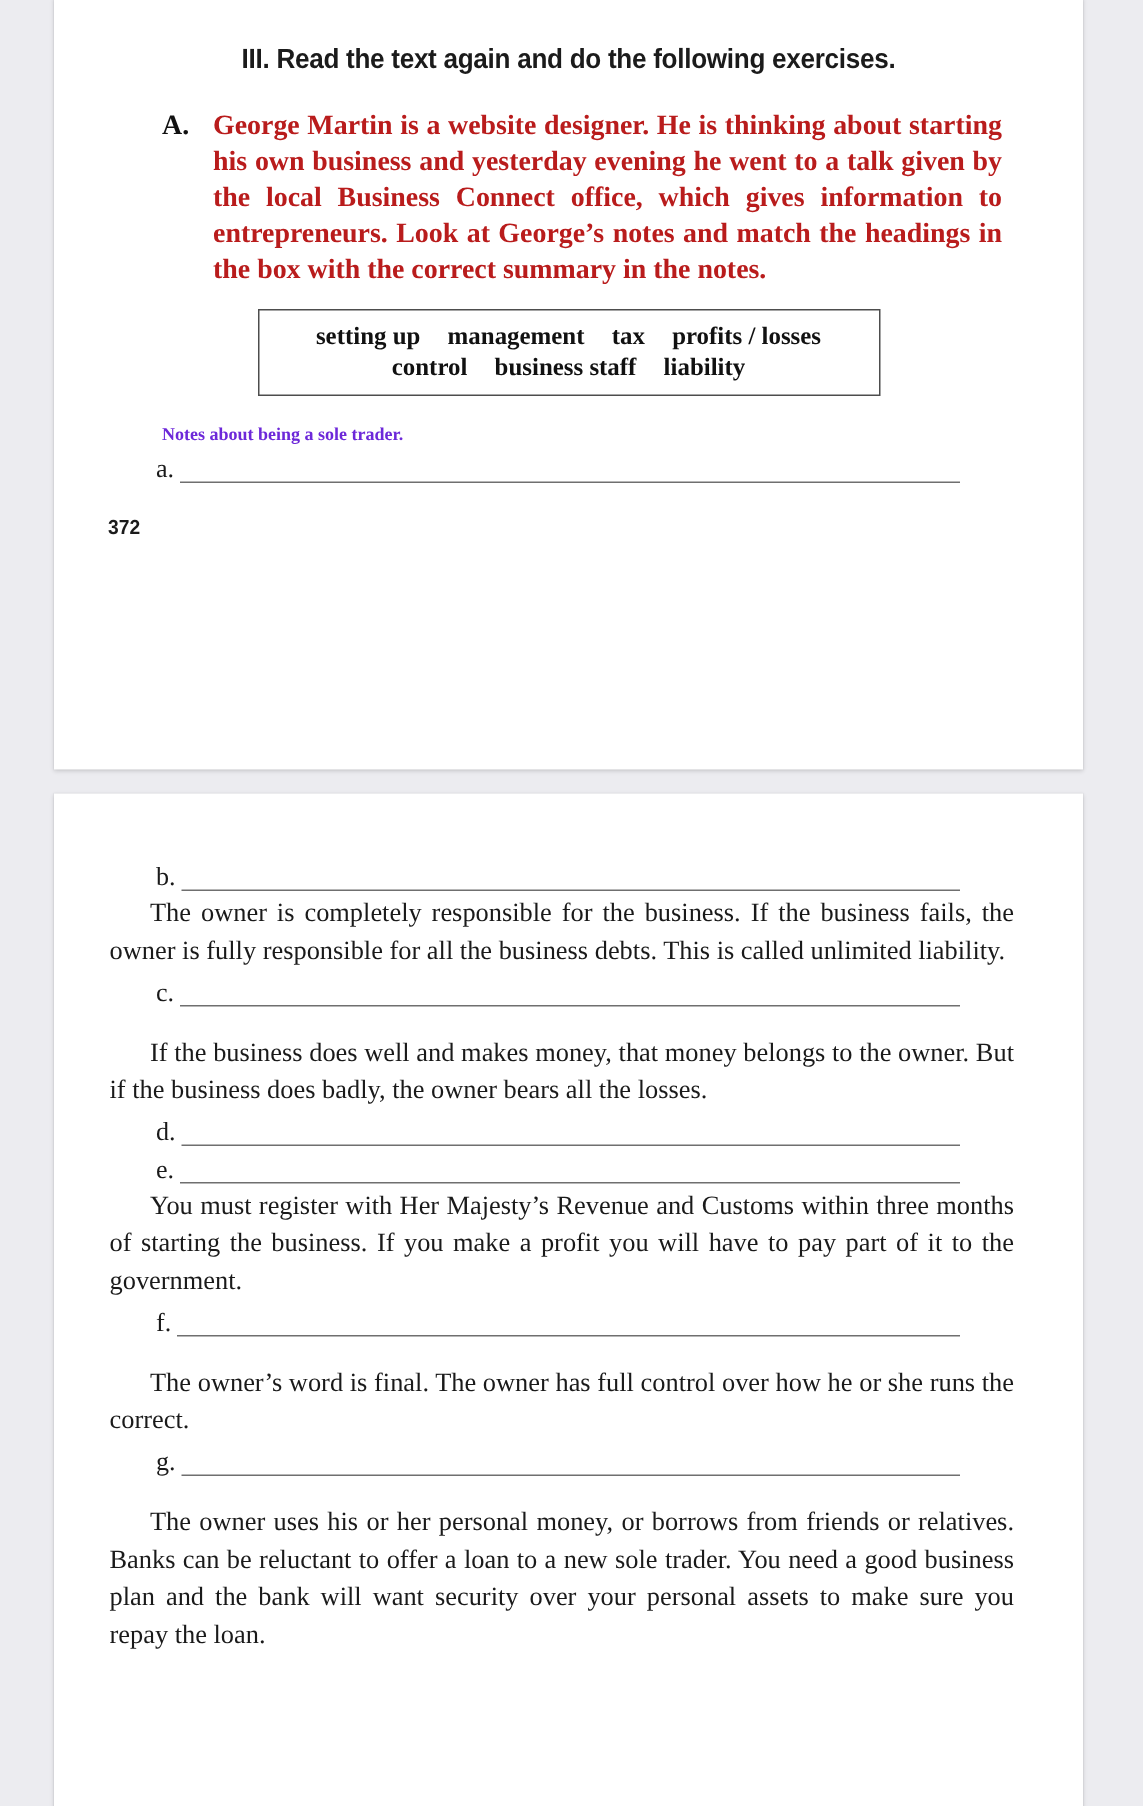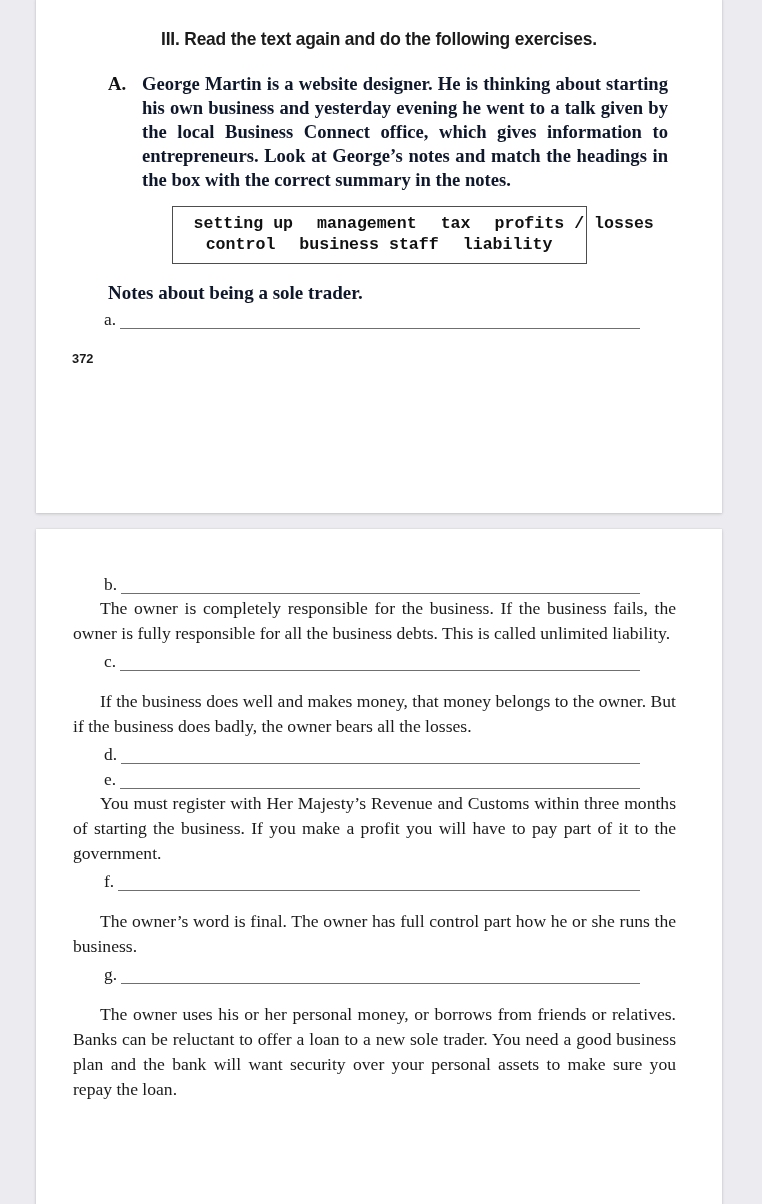--- a/index.html
+++ b/index.html
@@ -63,30 +63,29 @@
     line-height: 24px;
     width: 34px;
     flex: 0 0 34px;
     color: #111;
   }
   .part-text {
     font-weight: bold;
     font-size: 18.6px;
     line-height: 24px;
     text-align: justify;
-    color: #0f172a;
+    color: #b91c1c;
     flex: 1 1 auto;
   }
 
   
   .wordbank-wrap {
     display: flex;
     justify-content: center;
     margin-top: 14px;
-    font-family: Liberation Mono, monospace;
   }
   .wordbank {
     border: 1.6px solid #4d4d4d;
     padding: 6px 14px 8px 14px;
     width: 415px;
     box-sizing: border-box;
     text-align: center;
     background: #fff;
   }
   .wordbank-row {
@@ -94,22 +93,22 @@
     font-size: 16.6px;
     line-height: 21px;
     color: #111;
     white-space: nowrap;
   }
   .wordbank-row .w { margin: 0 7px; }
 
   
   .notes-heading {
     font-weight: bold;
-    font-size: 19px;
-    color: #0f172a;
+    font-size: 12px;
+    color: #6d28d9;
     margin: 18px 0 0 40px;
   }
 
   
   .note-item { margin-top: 6px; }
 
   .note-label-row {
     display: flex;
     align-items: flex-end;
     padding-left: 36px;
@@ -224,21 +223,21 @@
       <span class="note-blank"></span>
     </div>
     <p class="note-para">You must register with Her Majesty’s Revenue and Customs within three months of starting the business. If you make a profit you will have to pay part of it to the government.</p>
   </div>
 
   <div class="note-item">
     <div class="note-label-row">
       <span class="note-label">f.</span>
       <span class="note-blank"></span>
     </div>
-    <p class="note-para loose">The owner’s word is final. The owner has full control part how he or she runs the business.</p>
+    <p class="note-para loose">The owner’s word is final. The owner has full control over how he or she runs the correct.</p>
   </div>
 
   <div class="note-item">
     <div class="note-label-row">
       <span class="note-label">g.</span>
       <span class="note-blank"></span>
     </div>
     <p class="note-para loose">The owner uses his or her personal money, or borrows from friends or relatives. Banks can be reluctant to offer a loan to a new sole trader. You need a good business plan and the bank will want security over your personal assets to make sure you repay the loan.</p>
   </div>
 

